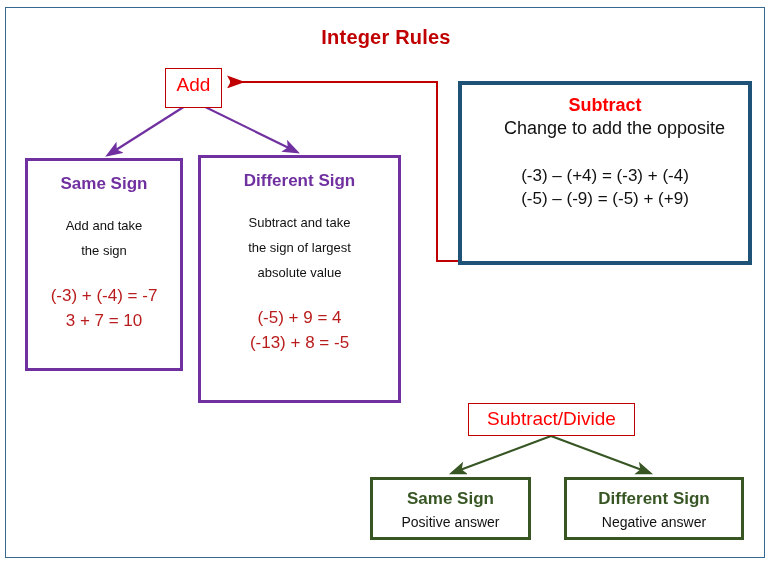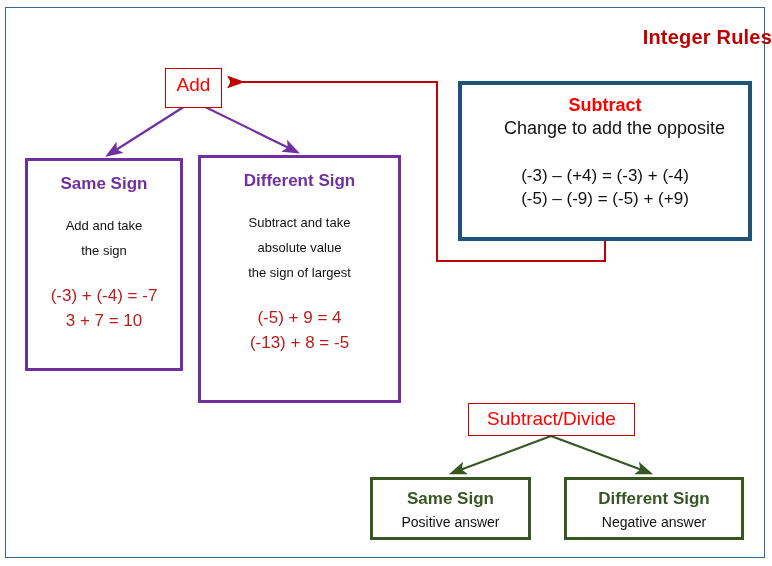--- a/index.html
+++ b/index.html
@@ -33,21 +33,21 @@
     top: 0;
     width: 772px;
     height: 566px;
     pointer-events: none;
   }
   .title {
     position: absolute;
     left: 0;
     top: 26px;
     width: 772px;
-    text-align: right;
+    text-align: center;
     font-size: 20px;
     font-weight: bold;
     color: #c00000;
     letter-spacing: 0.2px;
   }
   .node {
     position: absolute;
     box-sizing: border-box;
     background: #ffffff;
     text-align: center;
@@ -72,21 +72,21 @@
     border: 1.5px solid #c00000;
     color: #ff0000;
     font-size: 19px;
     line-height: 30px;
   }
   
   .box-subtract {
     left: 458px;
     top: 81px;
     width: 294px;
-    height: 160px;
+    height: 184px;
     border: 4px solid #1f5277;
     padding-top: 9px;
   }
   .box-subtract .head {
     color: #ff0000;
     font-weight: bold;
     font-size: 18px;
     line-height: 22px;
   }
   .box-subtract .body {
@@ -217,22 +217,22 @@
     <div class="eqs">
       <div>(-3) + (-4) = -7</div>
       <div>3 + 7 = 10</div>
     </div>
   </div>
 
   <div class="node box-purple box-diff-sign">
     <div class="head">Different Sign</div>
     <div class="body">
       <div>Subtract and take</div>
+      <div>the sign of largest</div>
       <div>absolute value</div>
-      <div>the sign of largest</div>
     </div>
     <div class="eqs">
       <div>(-5) + 9 = 4</div>
       <div>(-13) + 8 = -5</div>
     </div>
   </div>
 
   <div class="node box-muldiv">
     <span>Subtract/Divide</span>
   </div>

